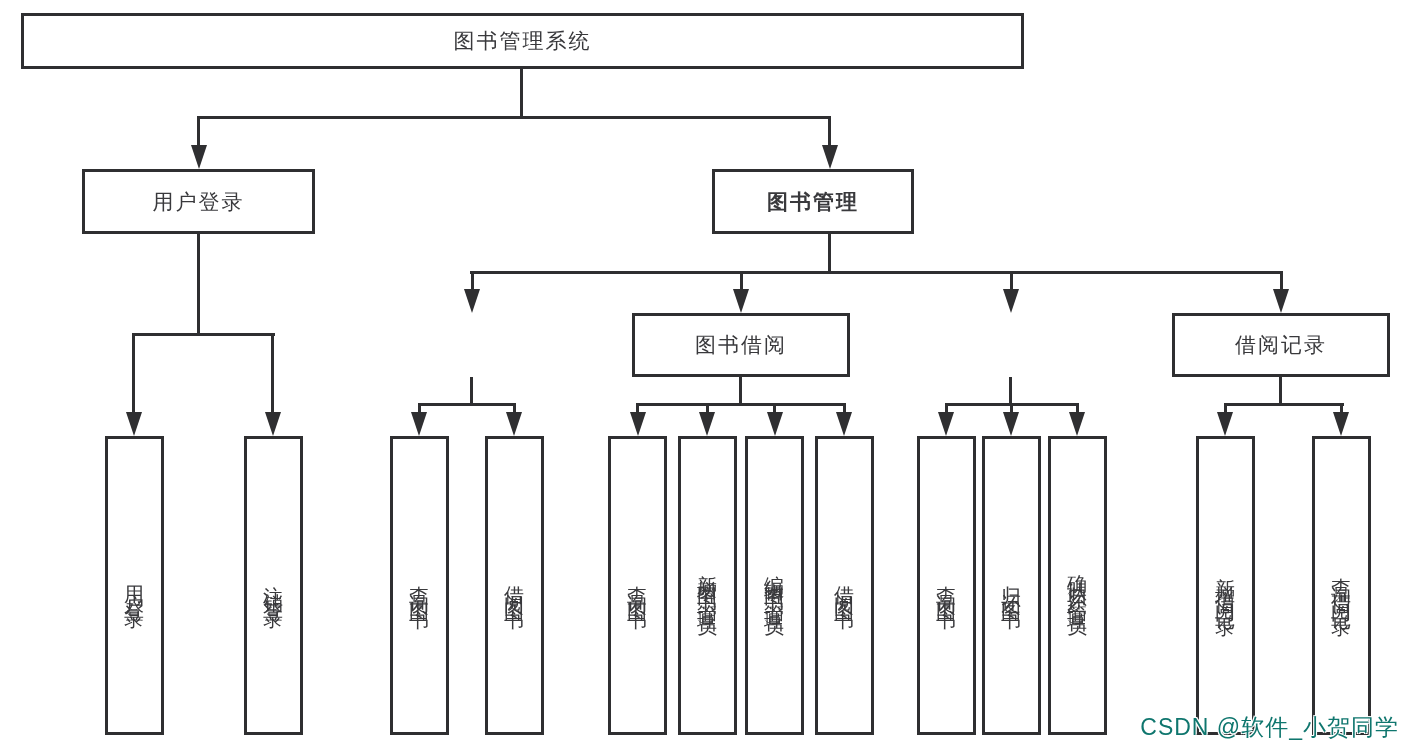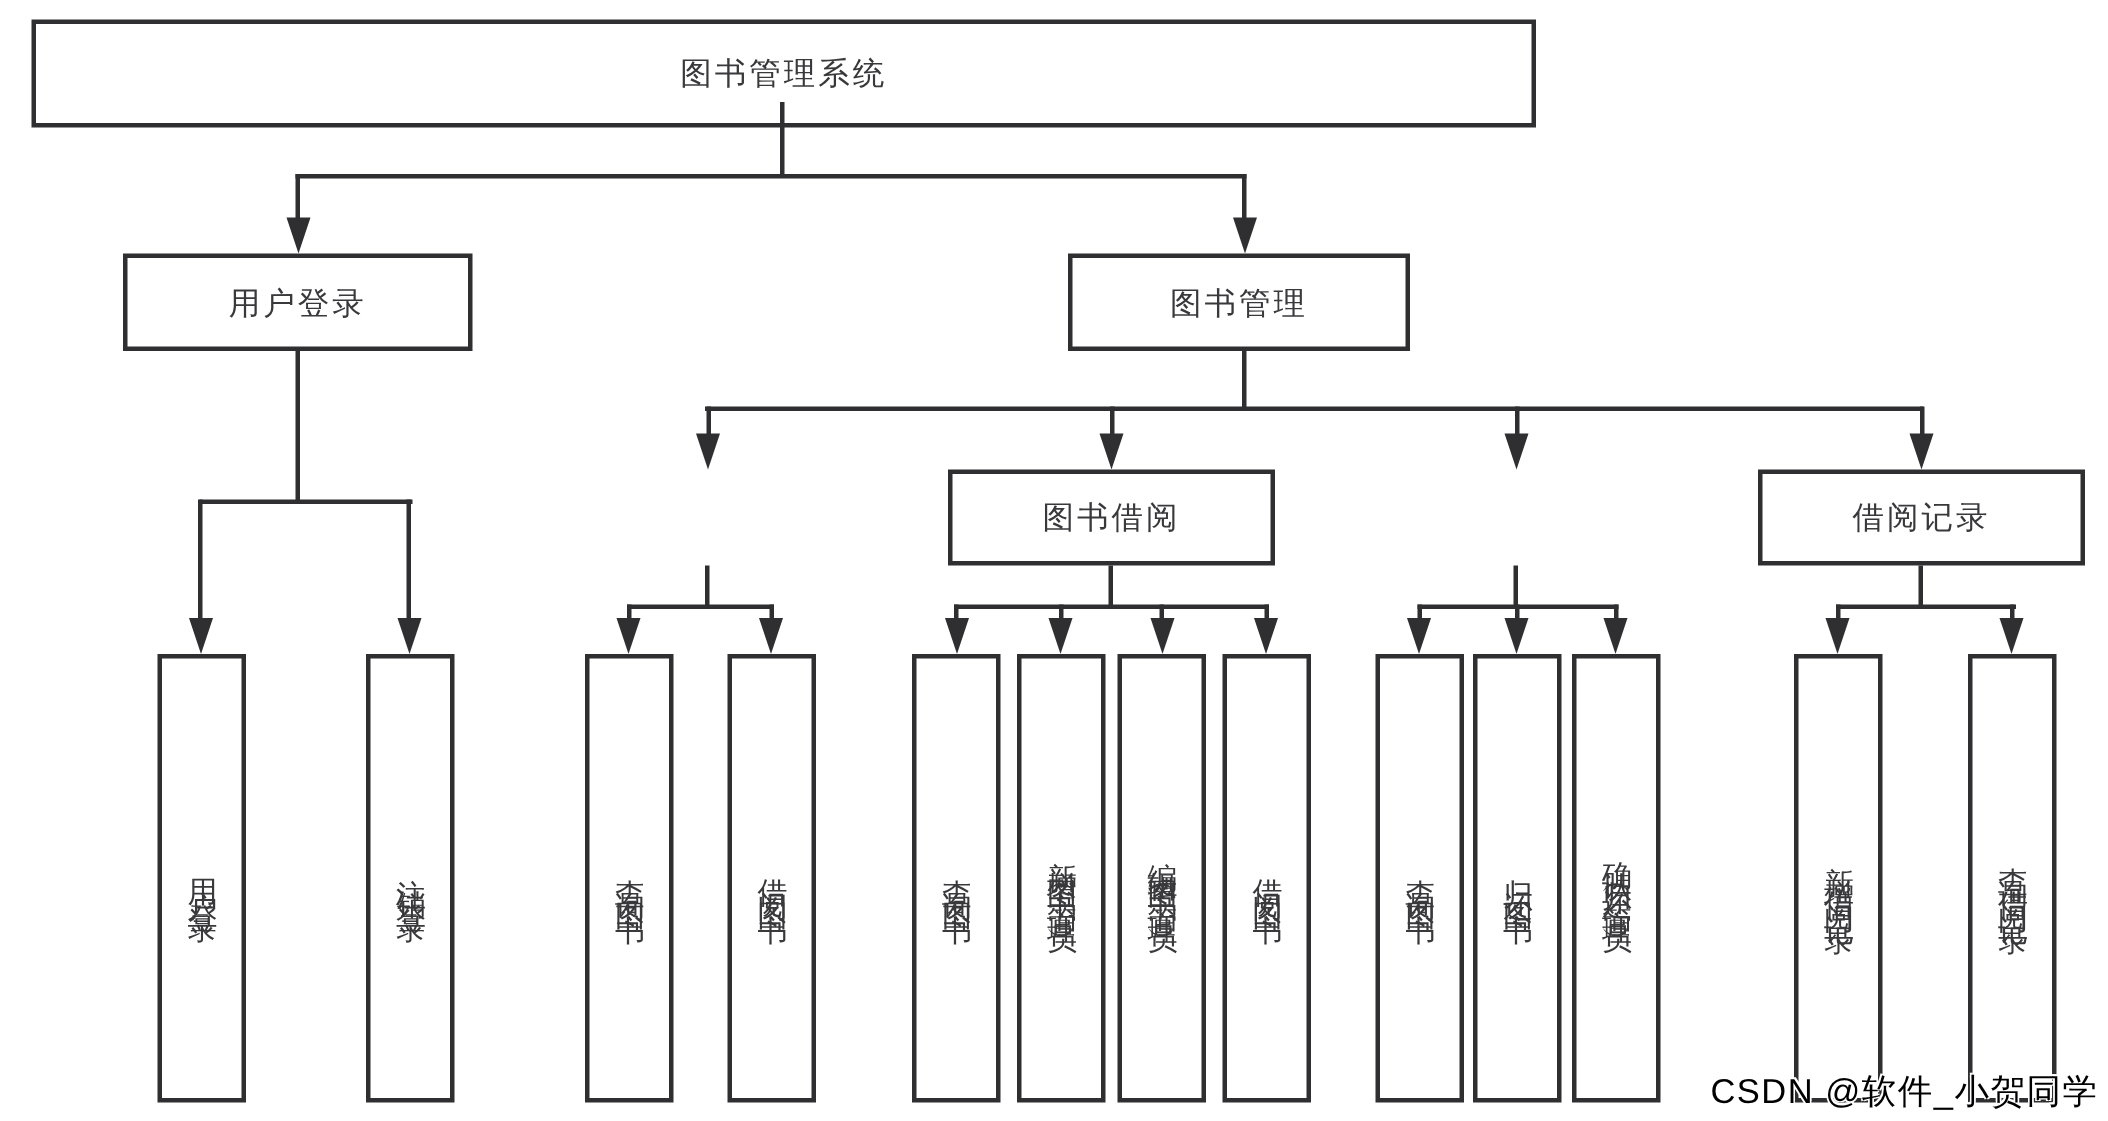--- a/index.html
+++ b/index.html
@@ -55,47 +55,47 @@
     width: 0; height: 0;
     border-left: 8px solid transparent;
     border-right: 8px solid transparent;
     border-top: 24px solid #2f2f31;
   }
   .watermark {
     position: absolute;
     top: 712px;
     right: 6px;
     font-size: 23px;
-    color: #000000;
+    color: #0f766e;
     letter-spacing: 1px;
     text-shadow: 1px 1px 0 #ffffff, -1px -1px 0 #ffffff, 1px -1px 0 #ffffff, -1px 1px 0 #ffffff;
     z-index: 10;
     white-space: nowrap;
   }
 </style>
 </head>
 <body>
 
 <div class="canvas">
 
-  <div class="box" style="left:21px; top:13px; width:1003px; height:72px;">
+  <div class="box" style="left:21px; top:13px; width:1003px; height:56px;">
     <span class="label">图书管理系统</span>
   </div>
 
   <div class="vline" style="left:520px; top:68px; height:50px;"></div>
   <div class="hline" style="left:197px; top:116px; width:634px;"></div>
   <div class="vline" style="left:197px; top:116px; height:32px;"></div>
   <div class="arrow" style="left:191px; top:145px;"></div>
   <div class="vline" style="left:828px; top:116px; height:32px;"></div>
   <div class="arrow" style="left:822px; top:145px;"></div>
 
   <div class="box" style="left:82px; top:169px; width:233px; height:65px;">
     <span class="label">用户登录</span>
   </div>
-  <div class="box" style="left:712px; top:169px; width:228px; height:65px;">
+  <div class="box" style="left:712px; top:169px; width:202px; height:65px;font-weight:bold;">
     <span class="label">图书管理</span>
   </div>
 
   <div class="vline" style="left:197px; top:234px; height:101px;"></div>
   <div class="hline" style="left:133px; top:333px; width:142px;"></div>
   <div class="vline" style="left:132px; top:333px; height:82px;"></div>
   <div class="arrow" style="left:126px; top:412px;"></div>
   <div class="vline" style="left:271px; top:333px; height:82px;"></div>
   <div class="arrow" style="left:265px; top:412px;"></div>
 

